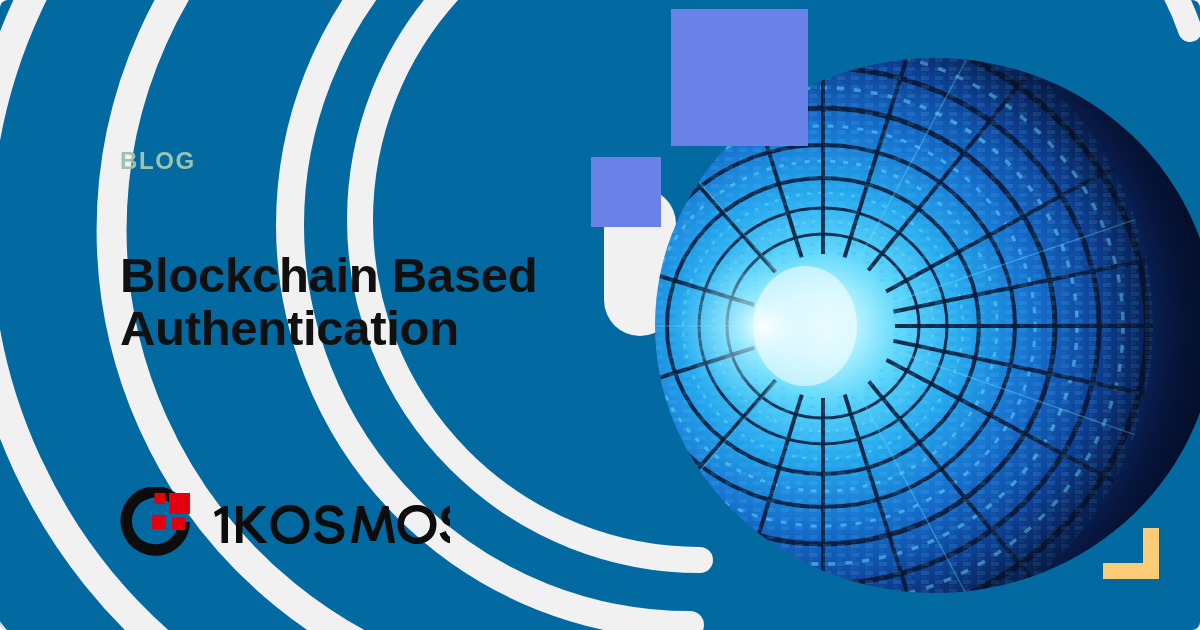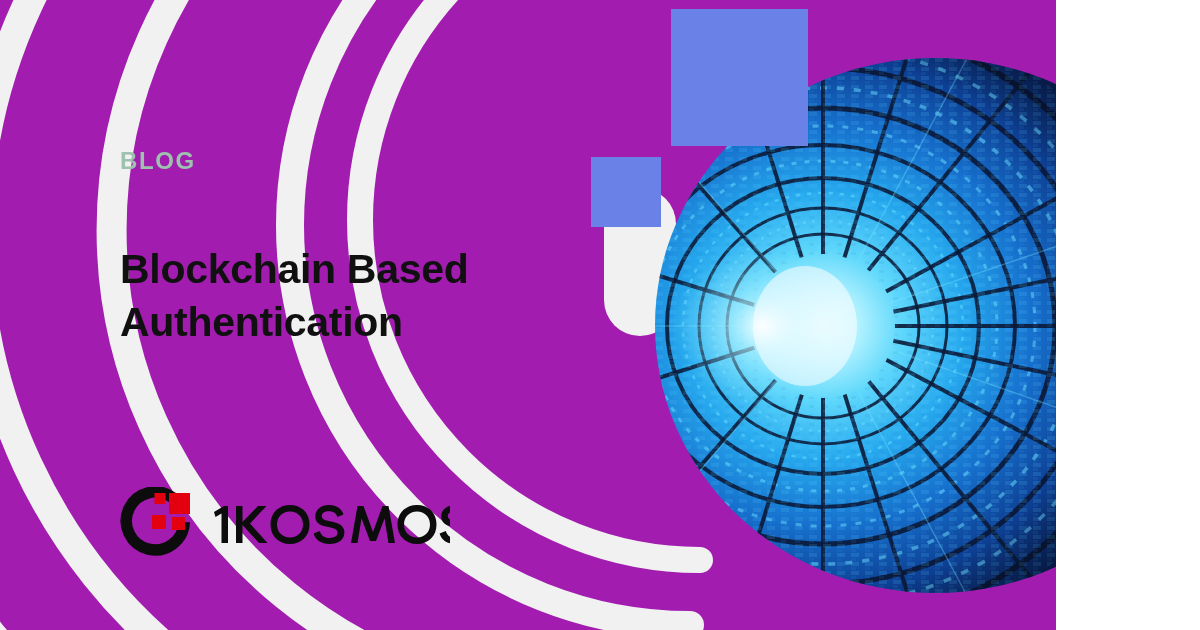--- a/index.html
+++ b/index.html
@@ -7,24 +7,25 @@
     margin: 0;
     padding: 0;
     background: #ffffff;
   }
   body {
     font-family: "Liberation Sans", sans-serif;
   }
 
   #card {
     position: relative;
-    width: 1056px;
+    width: 1200px;
     height: 630px;
     overflow: hidden;
-    background: #a21caf;
+    background: #0369a1;
+    border-radius: 8px;
   }
 
   
   #bg-pattern {
     position: absolute;
     inset: 0;
     width: 1200px;
     height: 630px;
     pointer-events: none;
   }
@@ -47,21 +48,21 @@
     letter-spacing: 1.6px;
     line-height: 1;
     color: #9dc2ae;
   }
 
   #headline {
     position: absolute;
     top: 216px;
     left: 0;
     width: 470px;
-    font-size: 41px;
+    font-size: 49px;
     font-weight: bold;
     line-height: 53px;
     letter-spacing: -0.3px;
     color: #101010;
     white-space: pre-line;
   }
 
   
   #logo-lockup {
     position: absolute;

